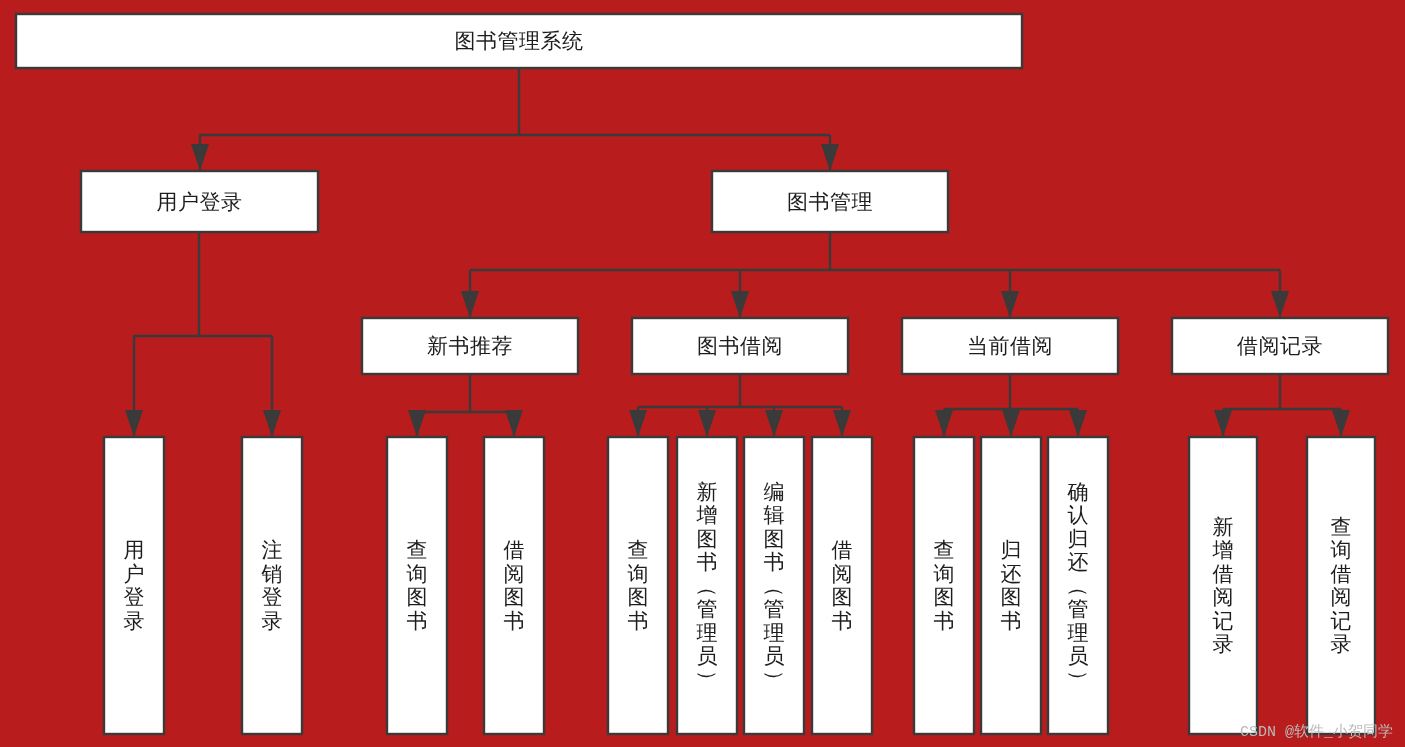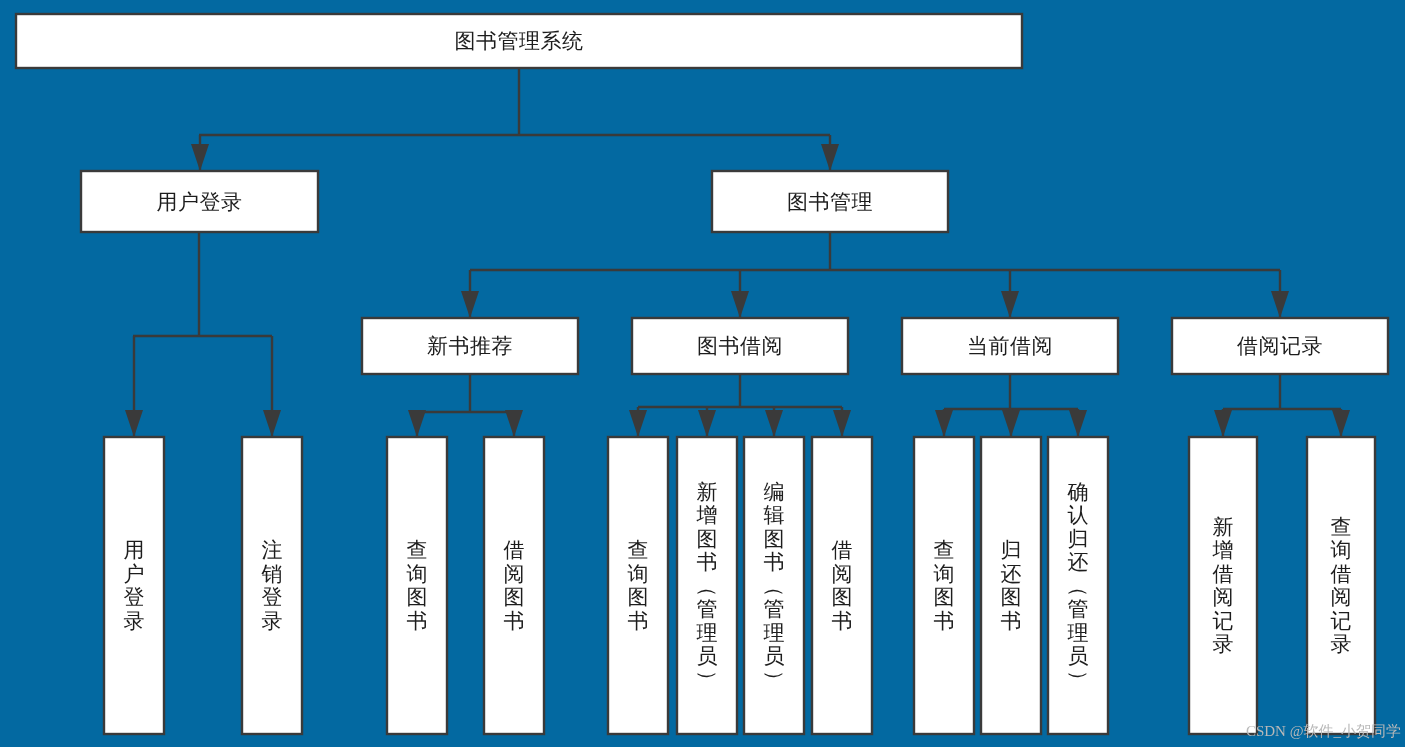--- a/index.html
+++ b/index.html
@@ -11,21 +11,21 @@
   body {
     width: 1405px;
     height: 747px;
     font-family: "DejaVu Sans", "Liberation Sans", sans-serif;
     overflow: hidden;
   }
   #diagram-root {
     position: relative;
     width: 1405px;
     height: 747px;
-    background: #0369a1;
+    background: #b91c1c;
   }
   svg.diagram-canvas {
     display: block;
     width: 1405px;
     height: 747px;
   }
   .node-box {
     fill: #ffffff;
     stroke: #3a3a3a;
     stroke-width: 2.4;
@@ -50,23 +50,23 @@
   }
   .node-label-v {
     font-family: "DejaVu Sans", "Liberation Sans", sans-serif;
     font-size: 21px;
     fill: #1d1d1d;
     text-anchor: middle;
     dominant-baseline: middle;
   }
   .watermark {
     position: absolute;
-    right: 4px;
+    right: 12px;
     bottom: 6px;
-    font-family: Liberation Serif, serif;
+    font-family: Liberation Mono, monospace;
     font-size: 15px;
     color: #b9b9b9;
     white-space: nowrap;
     user-select: none;
   }
 </style>
 </head>
 <body>
 
 <div id="diagram-root">

